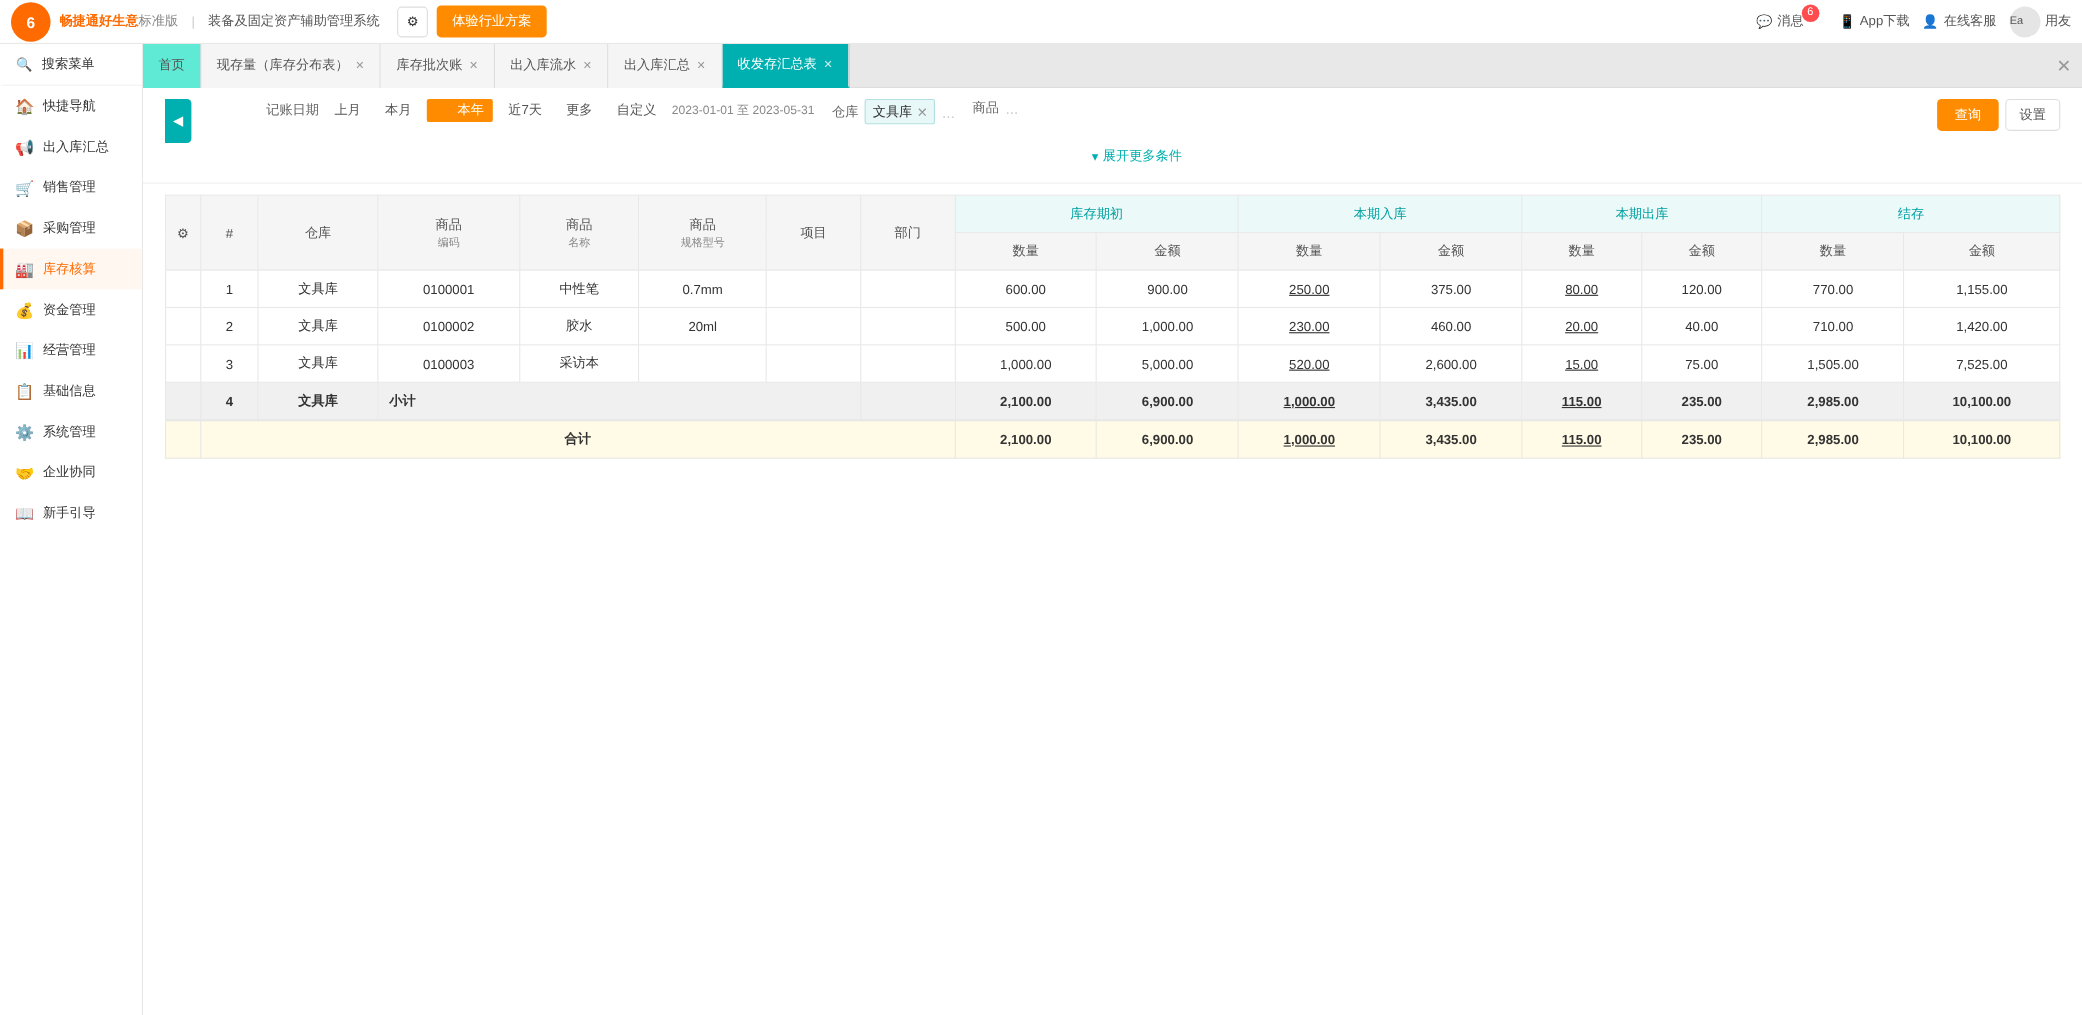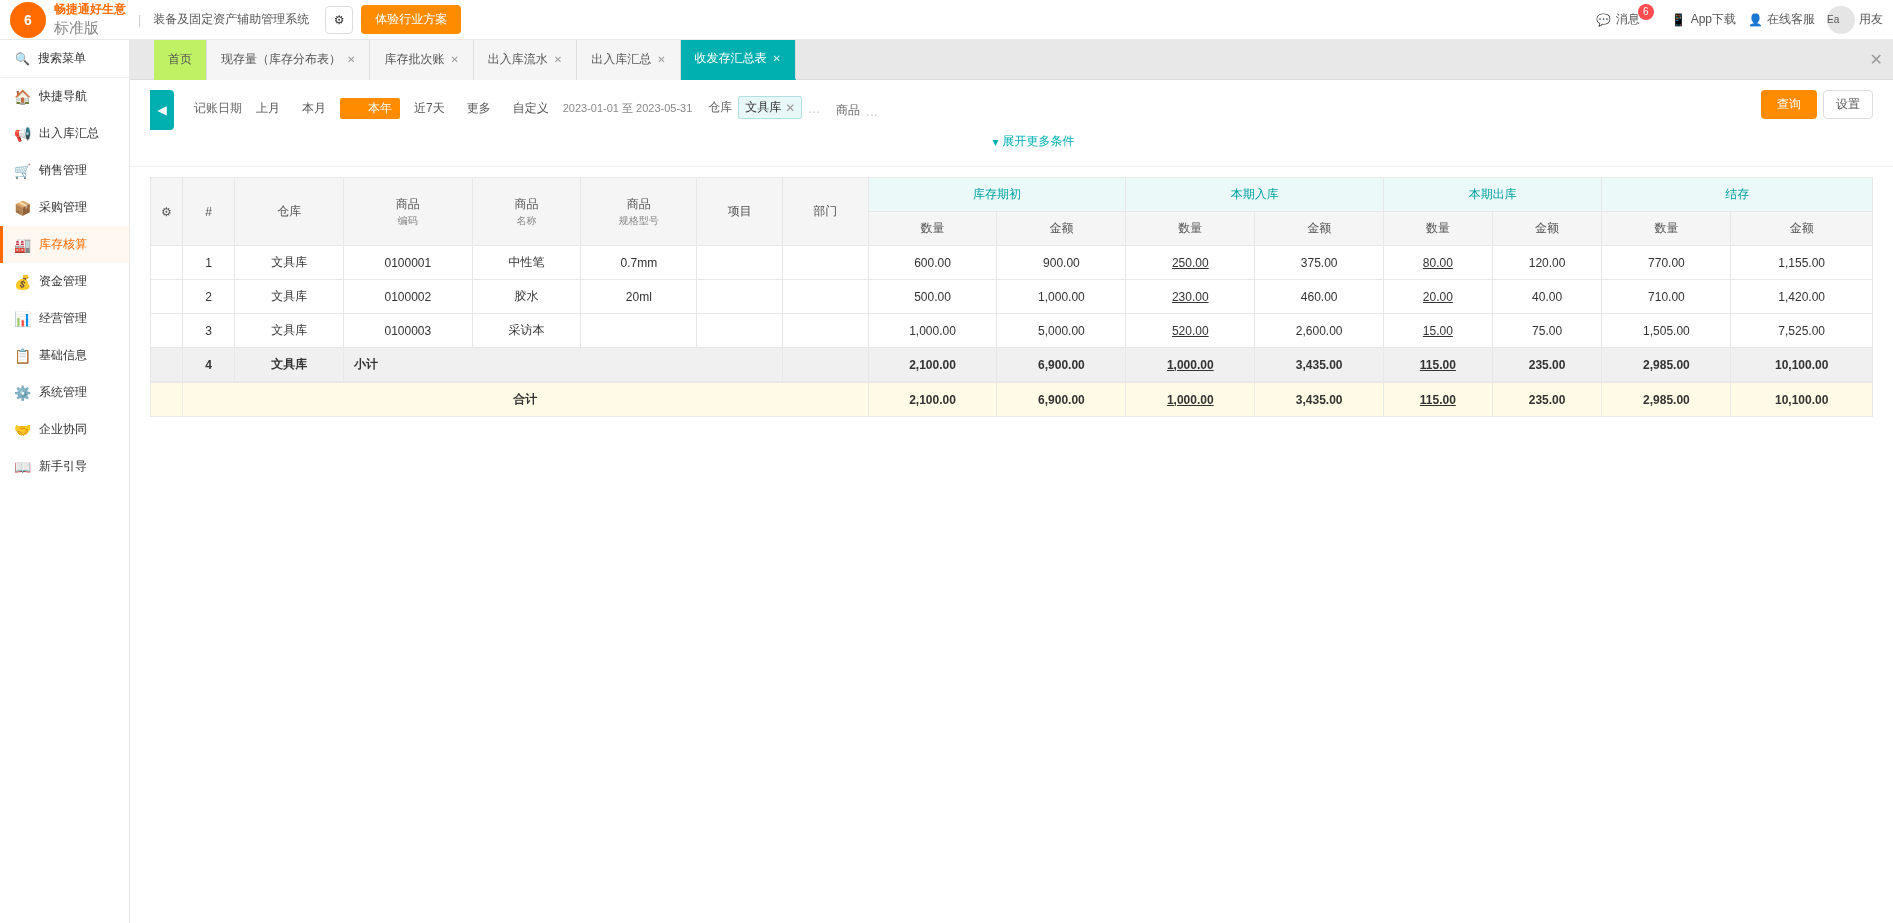--- a/index.html
+++ b/index.html
@@ -73,23 +73,23 @@
 </head>
 <body>
 
 <div class="app-container">
 
   <div class="top-bar">
     <div class="top-bar-left">
       <div class="logo">
         <span>6</span>
       </div>
-      <div style="display:flex;flex-direction:column;line-height:1.3;">
+      <div style="display:flex;flex-direction:row;line-height:1.3;align-items:flex-end;">
         <span style="color:#ff6b00;font-size:12px;font-weight:bold;">畅捷通好生意</span>
-        <span style="color:#888;font-size:15px;">标准版</span>
+        <span style="color:#888;font-size:12px;">标准版</span>
       </div>
       <span style="color:#ccc;margin:0 4px;">|</span>
       <span style="font-size:12px;color:#555;">装备及固定资产辅助管理系统</span>
       <div class="settings-icon">⚙</div>
       <button class="try-btn">体验行业方案</button>
     </div>
     <div class="top-bar-right">
       <div class="top-right-item">
         <span>💬</span>
         <span>消息</span>
@@ -161,21 +161,21 @@
       </div>
       <div class="sidebar-item">
         <span class="sidebar-icon">📖</span>
         <span>新手引导</span>
       </div>
     </div>
 
     <div class="content-area">
 
       <div class="tab-bar" style="background:#e8e8e8;">
-        <div class="tab" style="background:#bef264;margin-left:24px;">
+        <div class="tab" style="background:#5eead4;">
           <span>首页</span>
         </div>
         <div class="tab" style="background:#f5f5f5;">
           <span>现存量（库存分布表）</span>
           <span class="tab-close">✕</span>
         </div>
         <div class="tab" style="background:#f5f5f5;">
           <span>库存批次账</span>
           <span class="tab-close">✕</span>
         </div>
@@ -194,21 +194,21 @@
         <div class="close-icon">✕</div>
       </div>
 
       <div class="page-content">
 
 
         <div style="padding: 10px 20px; background:#fff; border-bottom:1px solid #f0f0f0;">
           <div style="display:flex; align-items:flex-start; gap:10px;">
             <div class="toggle-arrow">◀</div>
             <div style="flex:1;">
-              <div style="display:flex; align-items:flex-end; gap:16px; flex-wrap:wrap;">
+              <div style="display:flex; align-items:flex-start; gap:16px; flex-wrap:wrap;margin-left:48px;">
                 <div style="display:flex; align-items:center; gap:6px;">
                   <span style="color:#666;font-size:12px;white-space:nowrap;">记账日期</span>
                   <div class="date-options">
                     <button class="date-btn">上月</button>
                     <button class="date-btn">本月</button>
                     <button class="date-btn active">本年</button>
                     <button class="date-btn">近7天</button>
                     <button class="date-btn">更多</button>
                     <button class="date-btn">自定义</button>
                   </div>

